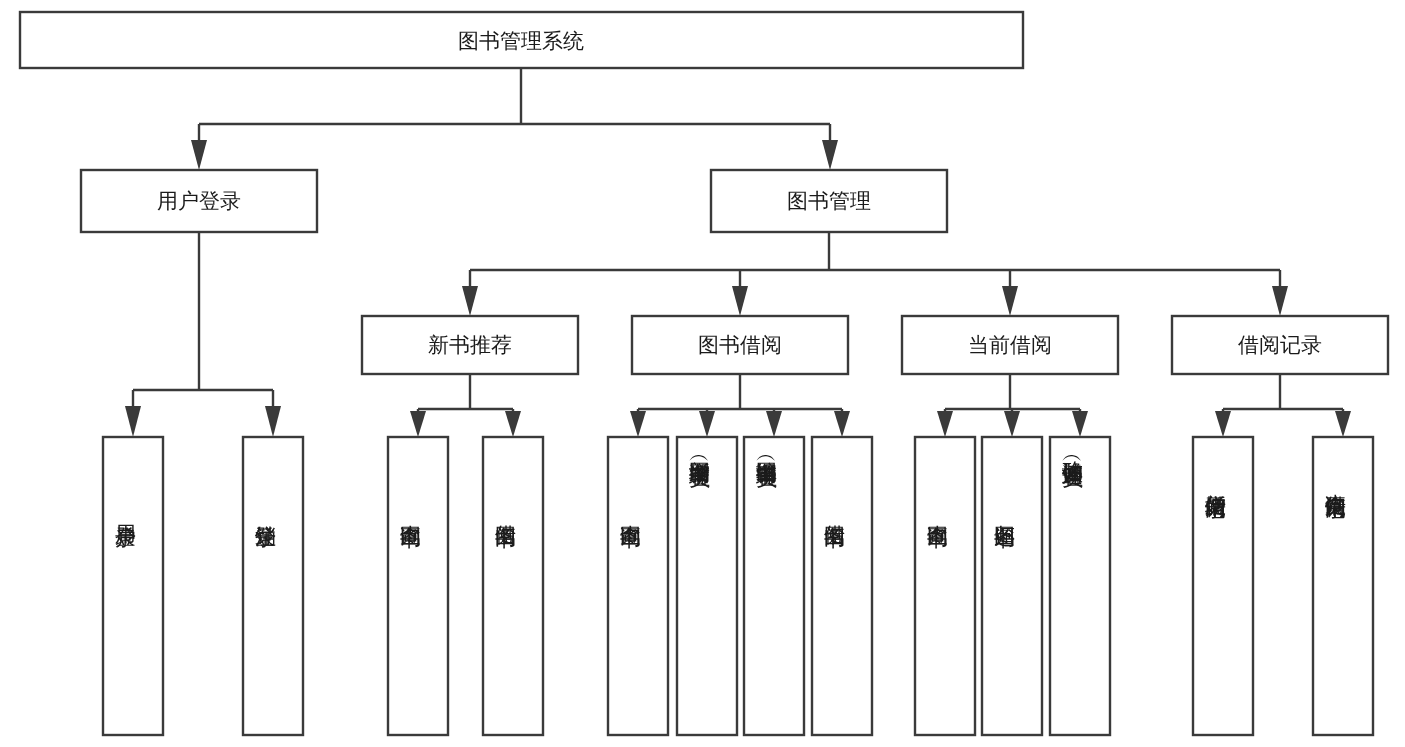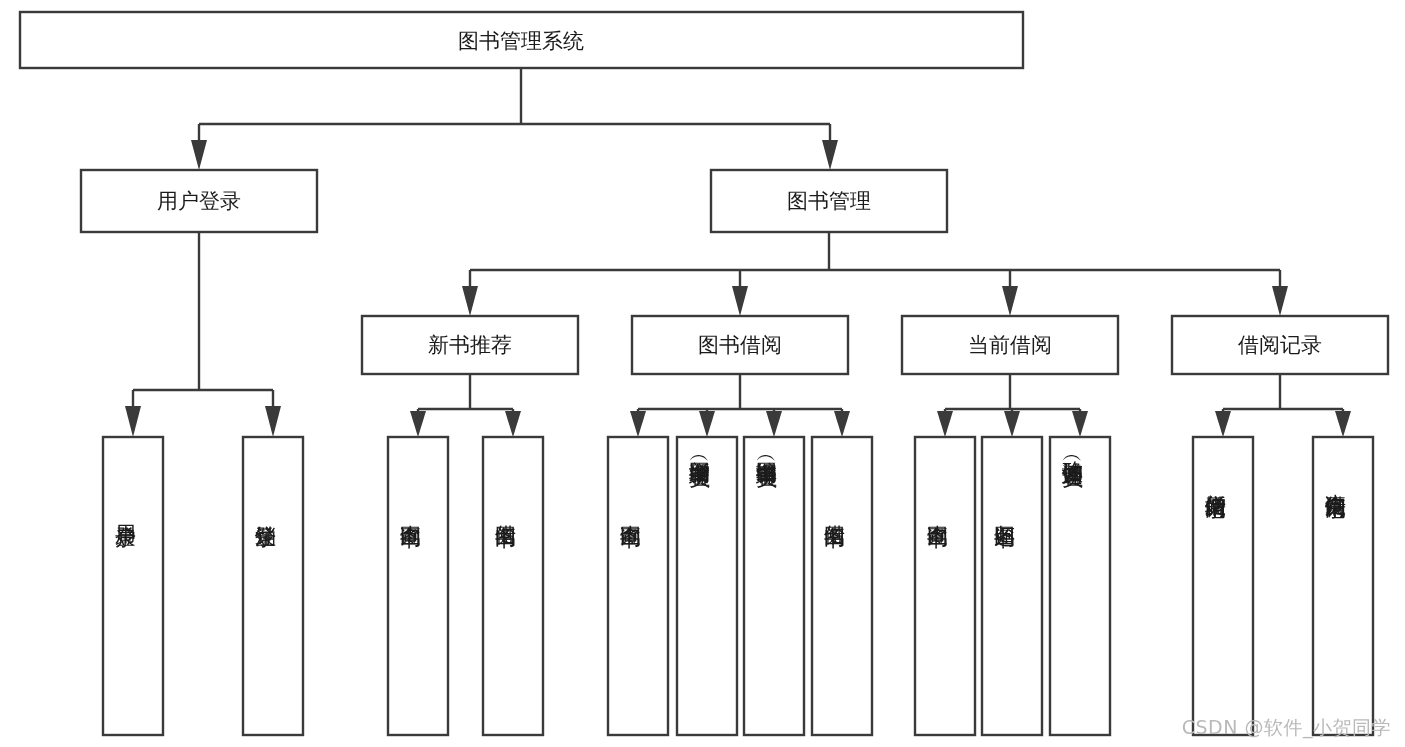--- a/index.html
+++ b/index.html
@@ -220,15 +220,14 @@
   <div class="leaf-label" style="left:753px; top:444px;">编辑图书（管理员）</div>
   <div class="leaf-label" style="left:821px; top:508px;">借阅图书</div>
 
   <div class="leaf-label" style="left:924px; top:508px;">查询图书</div>
   <div class="leaf-label" style="left:991px; top:508px;">归还图书</div>
   <div class="leaf-label" style="left:1059px; top:444px;">确认归还（管理员）</div>
 
   <div class="leaf-label" style="left:1202px; top:477px;">新增借阅记录</div>
   <div class="leaf-label" style="left:1322px; top:477px;">查询借阅记录</div>
 
-  <div class="watermark">CSDN @软件_小贺同学</div>
 
 </div>
 
 </body></html>

